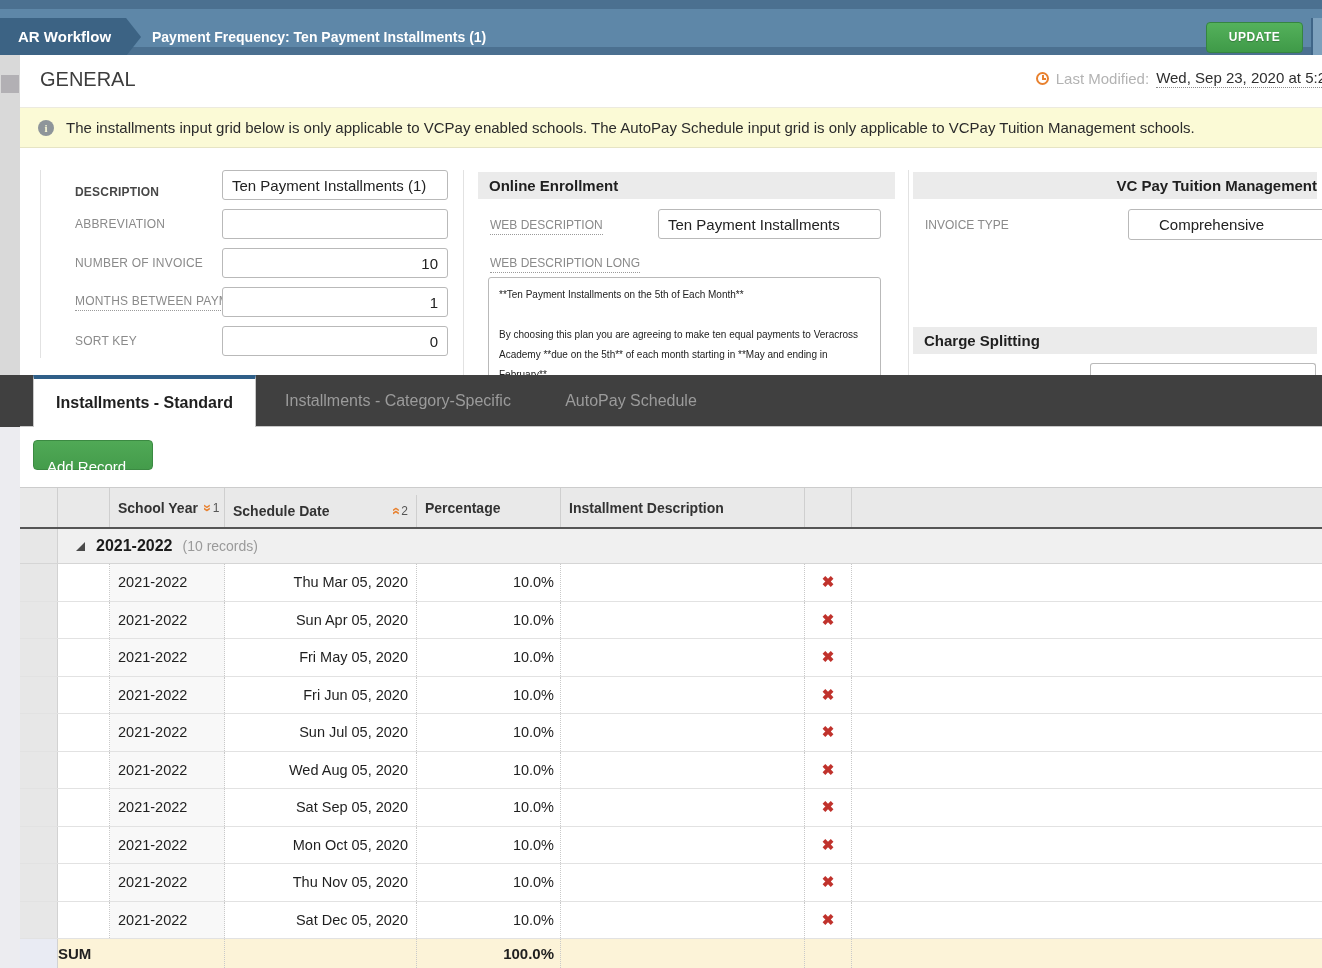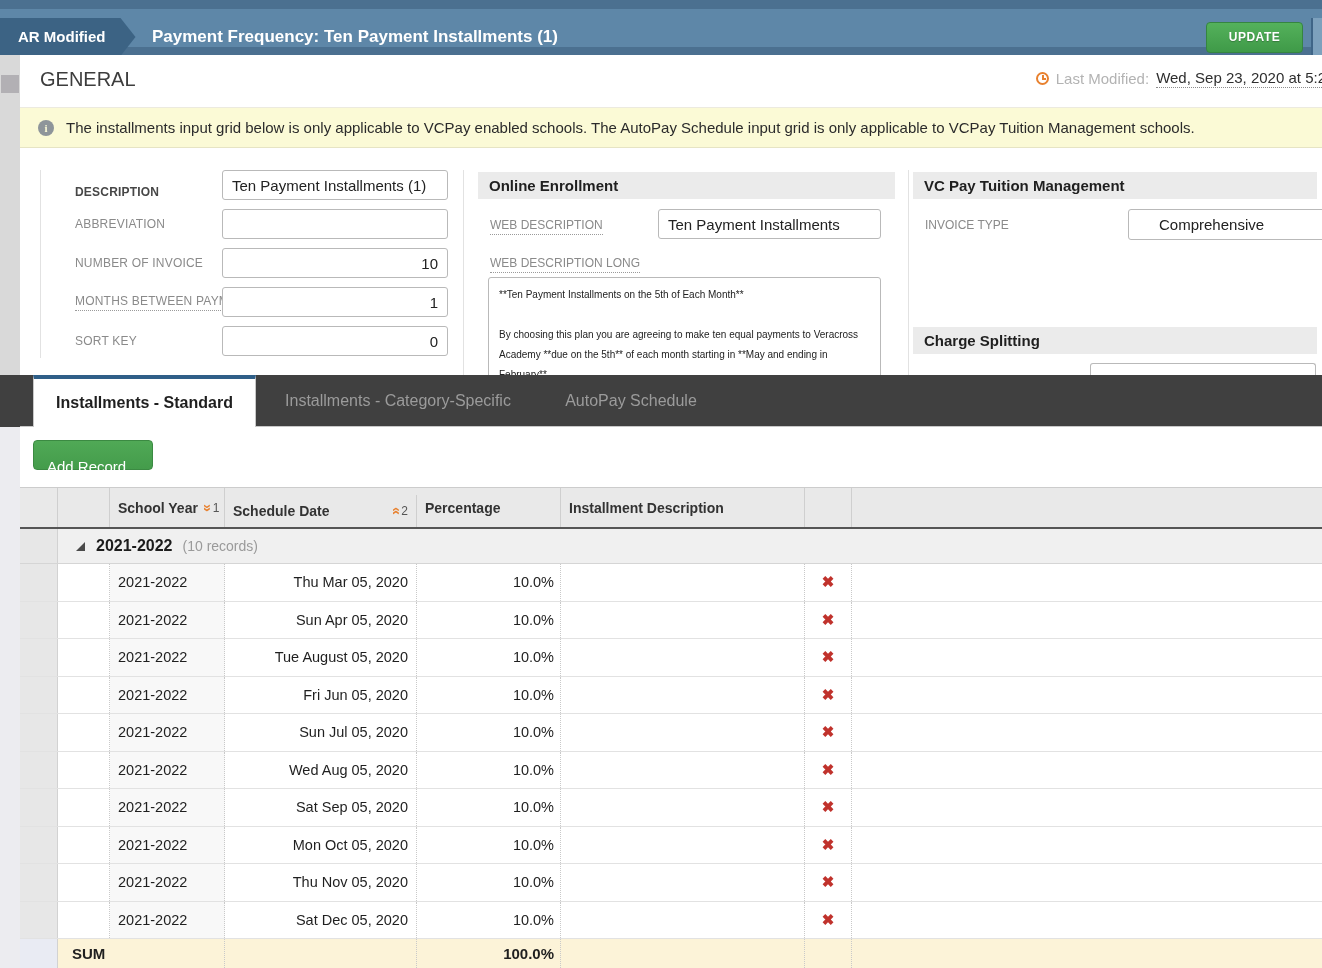--- a/index.html
+++ b/index.html
@@ -7,21 +7,21 @@
     font-family:"Liberation Sans", sans-serif; }
   .page { position:relative; width:1322px; height:968px; overflow:hidden; background:#fff; }
 
   
   .topbar { position:absolute; left:0; top:0; width:1322px; height:55px; background:#5e87a8;
     border-top:9px solid #4b7090; border-bottom:8px solid #4b7090; }
   .crumb { position:absolute; left:0; top:9px; height:38px; background:#3c6384; color:#fff;
     font-size:15px; font-weight:bold; line-height:38px; padding:0 30px 0 18px;
     clip-path:polygon(0 0, calc(100% - 15px) 0, 100% 50%, calc(100% - 15px) 100%, 0 100%); }
   .pagetitle { position:absolute; left:152px; top:9px; height:38px; line-height:38px;
-    color:#fff; font-size:17px; font-weight:600; }
+    color:#fff; font-size:14px; font-weight:600; }
   .updatebtn { position:absolute; left:1206px; top:13px; width:97px; height:31px;
     background:linear-gradient(#54b15b,#3f9a48); border:1px solid #358540; border-radius:4px;
     color:#fff; font-weight:bold; font-size:12px; letter-spacing:.5px; text-align:center;
     line-height:29px; text-shadow:0 1px 1px rgba(0,0,0,.25); cursor:pointer; }
   .nextbtn-sliver { position:absolute; left:1311px; top:9px; width:11px; height:38px;
     background:#7da1bd; border-left:2px solid #3f6587; }
 
   
   .left-strip-upper { position:absolute; left:0; top:55px; width:20px; height:320px; background:#d9d9d9; }
   .left-strip-thumb { position:absolute; left:1px; top:20px; width:18px; height:18px; background:#b2b0b4; }
@@ -111,29 +111,29 @@
   .dot-r { border-right:1px dotted #c9c9c9; }
   .sy { background:#f8f8f8; padding-left:8px; }
   .date { justify-content:flex-end; padding-right:8px; }
   .pct { justify-content:flex-end; padding-right:6px; }
   .del { justify-content:center; }
   .x-icon { color:#c0322c; font-size:15px; font-weight:bold; cursor:pointer; }
 
   .sumrow { height:30px; background:#fcf3d8; border-bottom:1px solid #e8dfc2; }
   .sumrow .c { display:flex; align-items:center; font-size:15px; font-weight:bold; color:#1f1f1f; }
   .sum-gut { background:#e9ebf3; border-right:1px solid #d2d2d2; }
-  .sum-label { padding-left:14px; }
+  .sum-label { }
 </style>
 </head>
 <body>
 
 <div class="page">
 
   <div class="topbar">
-    <div class="crumb">AR Modified</div>
+    <div class="crumb">AR Workflow</div>
     <div class="pagetitle">Payment Frequency: Ten Payment Installments (1)</div>
     <div class="updatebtn">UPDATE</div>
     <div class="nextbtn-sliver"></div>
   </div>
 
   <div class="left-strip-upper">
     <div class="left-strip-thumb"></div>
   </div>
   <div class="left-strip-lower"></div>
 
@@ -175,21 +175,21 @@
 
     <div class="sub-label" style="left:470px; top:163px;"><span class="dotted">WEB DESCRIPTION</span></div>
     <input class="tin" style="left: 638px; top: 154px; width: 223px;" value="Ten Payment Installments">
 
     <div class="sub-label" style="left:470px; top:201px;"><span class="dotted">WEB DESCRIPTION LONG</span></div>
     <div class="textarea-box" style="left:468px; top:222px; width:393px; height:110px;">**Ten Payment Installments on the 5th of Each Month**
 
 By choosing this plan you are agreeing to make ten equal payments to Veracross Academy **due on the 5th** of each month starting in **May and ending in February**</div>
 
     <div class="vline" style="left:888px; top:115px; height:205px;"></div>
-    <div class="panel-hdr" style="left:893px; top:117px; width:404px;">VC Pay Tuition Management</div>
+    <div class="panel-hdr" style="left:893px; top:117px; width:404px;text-align:right;">VC Pay Tuition Management</div>
 
     <div class="sub-label" style="left:905px; top:163px;">INVOICE TYPE</div>
     <div class="select-box" style="left:1108px; top:154px;padding-left:30px;">
       <span>Comprehensive</span>
       <span class="select-caret"></span>
     </div>
 
     <div class="panel-hdr" style="left:893px; top:272px; width:404px;">Charge Splitting</div>
     <div class="partial-input" style="left:1070px; top:308px; width:226px; height:12px;"></div>
   </div>
@@ -262,21 +262,21 @@
       <div class="c del dot-r">
           <span class="x-icon">✖</span>
         </div>
       <div class="c fill"></div>
     </div>
 
     <div class="trow drow">
       <div class="c gut"></div>
       <div class="c dot-r"></div>
       <div class="c sy dot-r">2021-2022</div>
-      <div class="c date dot-r">Tue August 05, 2020</div>
+      <div class="c date dot-r">Fri May 05, 2020</div>
       <div class="c pct dot-r">10.0%</div>
       <div class="c desc dot-r"></div>
       <div class="c del dot-r">
           <span class="x-icon">✖</span>
         </div>
       <div class="c fill"></div>
     </div>
 
     <div class="trow drow">
       <div class="c gut"></div>

